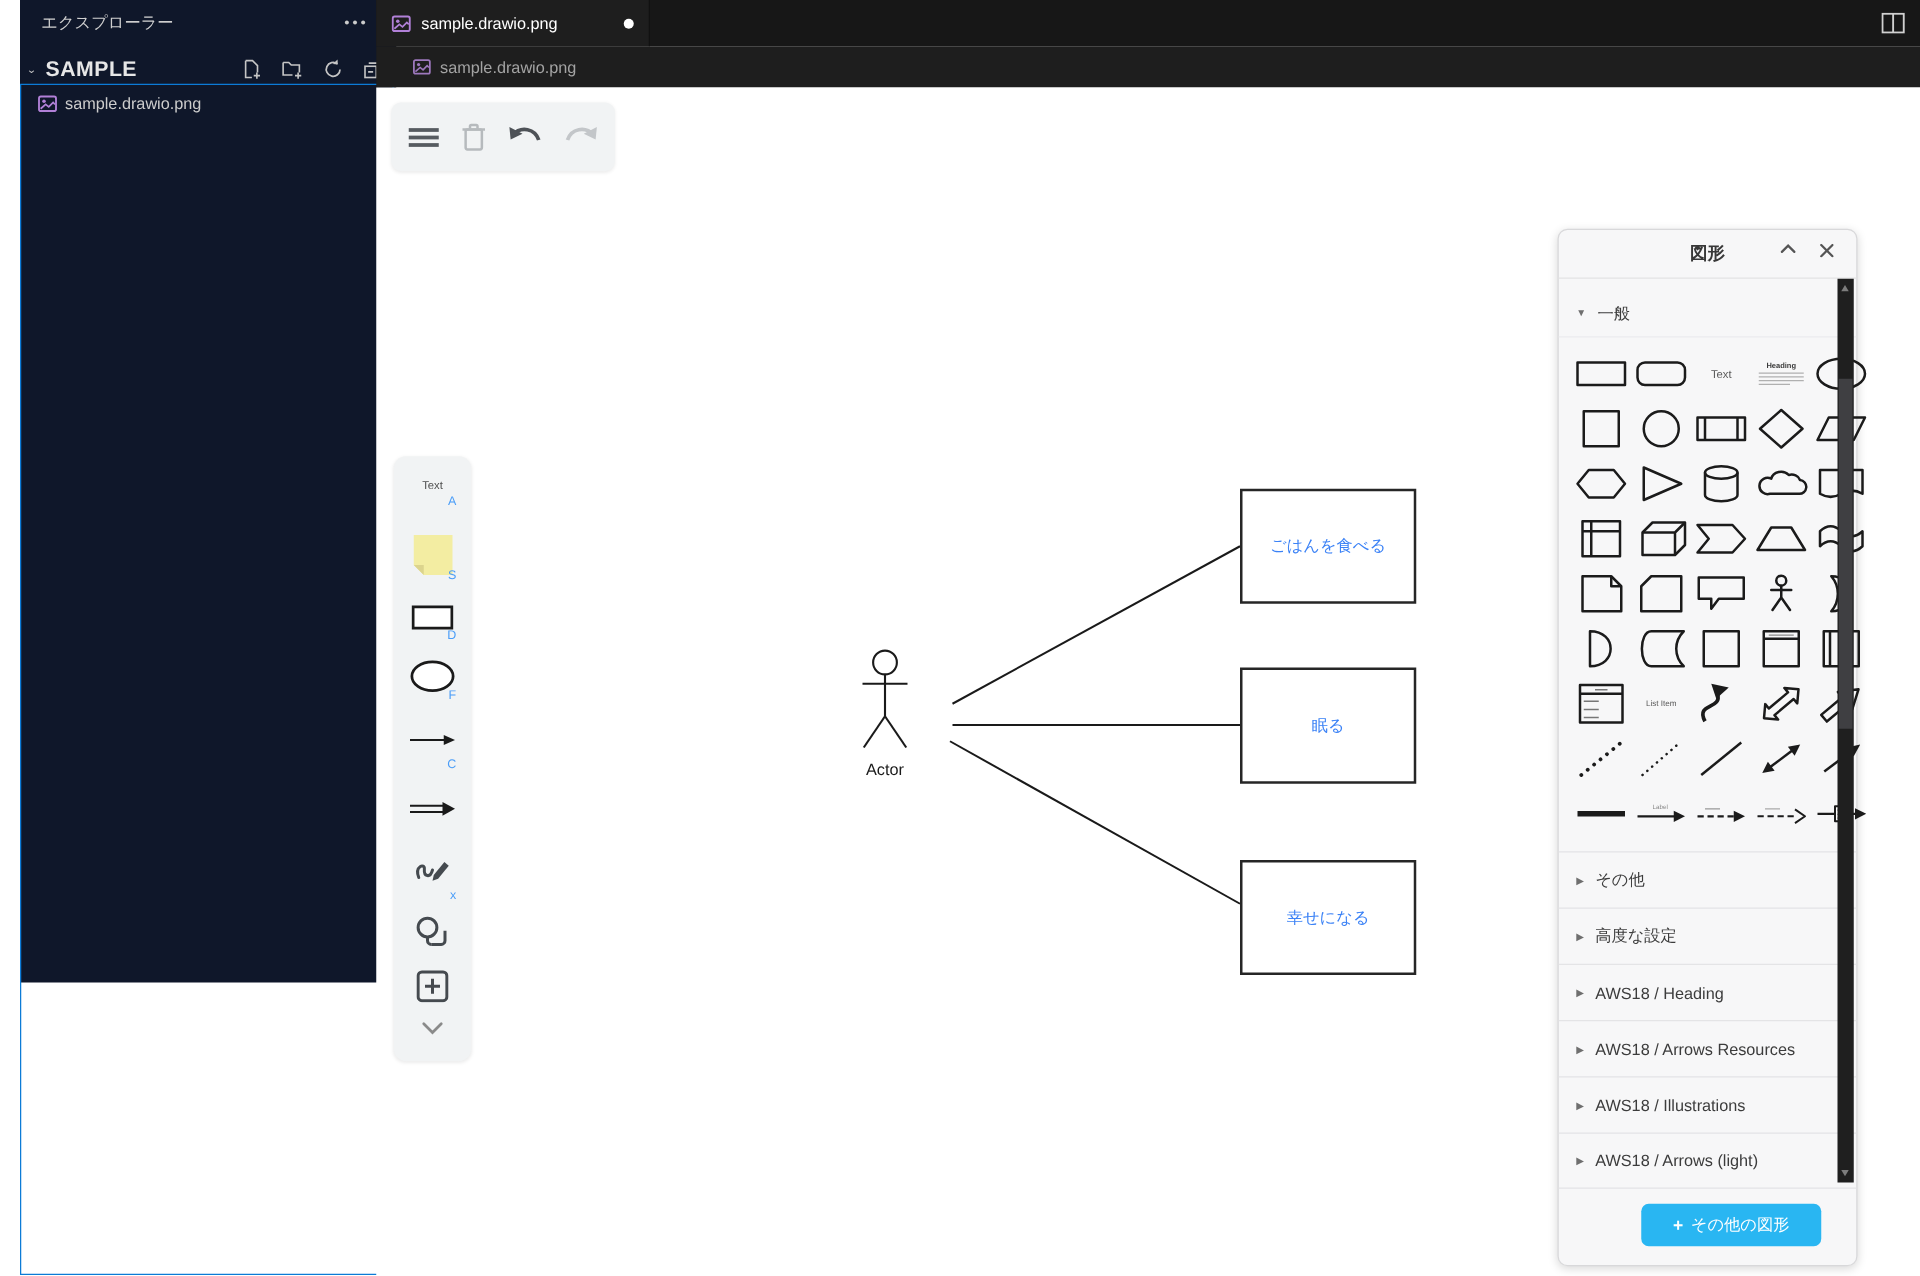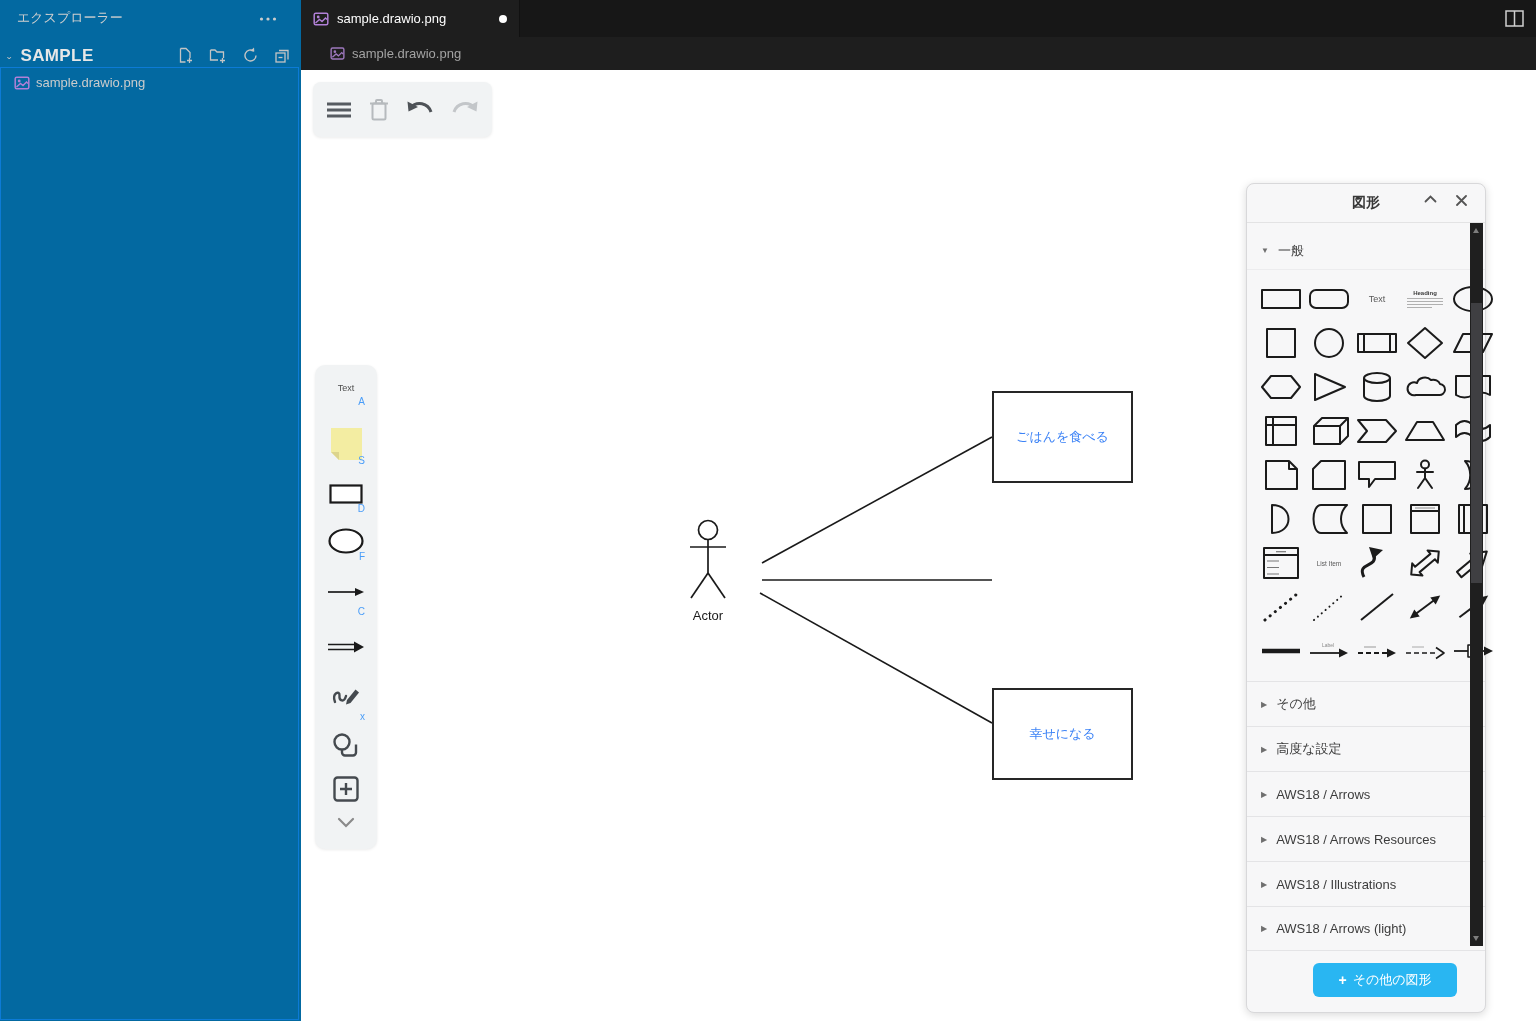--- a/index.html
+++ b/index.html
@@ -1,19 +1,19 @@
 <!DOCTYPE html>
 <html><head>
 <meta charset="utf-8">
 <style>
   html,body{margin:0;padding:0;background:#101010;}
   #app{position:relative;width:1536px;height:1021px;background:#fff;overflow:hidden;
        font-family:"Liberation Sans","DejaVu Sans",sans-serif;-webkit-font-smoothing:antialiased;}
   
-  .sidebar{position:absolute;left:0;top:0;width:301px;height:1021px;background:#0369a1;color:#cccccc;}
+  .sidebar{position:absolute;left:16px;top:0;width:301px;height:786px;background:#0f172a;color:#cccccc;}
   .exp-header{position:absolute;left:0;top:0;width:301px;height:35px;display:flex;align-items:center;}
   .exp-title{font-size:13px;color:#cfcfcf;padding-left:17px;}
   .exp-more{position:absolute;right:24px;top:8px;cursor:pointer;}
   .sec-row{position:absolute;left:0;top:44px;width:301px;height:24px;display:flex;align-items:center;}
   .sec-chev{margin-left:5px;color:#c5c5c5;font-size:10px;transform:scaleY(.8);}
   .sec-label{font-size:17px;font-weight:bold;color:#e7e7e7;margin-left:7px;letter-spacing:.4px;}
   .sec-icons{position:absolute;right:10px;top:3px;display:flex;gap:15px;}
   .sec-icons span{display:inline-flex;cursor:pointer;}
   .tree-file{position:absolute;left:0;top:71px;width:301px;height:23px;display:flex;align-items:center;cursor:pointer;}
   .tree-file .fname{font-size:13px;color:#cccccc;margin-left:6px;}
@@ -261,20 +261,23 @@
         <line x1="407" y1="503" x2="424" y2="528"></line>
       </g>
       <text x="407" y="550" text-anchor="middle" font-size="13" fill="#1a1a1a">Actor</text>
       <line x1="461" y1="493" x2="691" y2="367" stroke="#1a1a1a" stroke-width="1.6"></line>
       <line x1="461" y1="510" x2="691" y2="510" stroke="#1a1a1a" stroke-width="1.6"></line>
       <line x1="459" y1="523" x2="691" y2="653" stroke="#1a1a1a" stroke-width="1.6"></line>
     </svg>
     <div class="ucase" style="top:321px;height:92px">
         <span>ごはんを食べる</span>
       </div>
+    <div class="ucase" style="top:464px;height:93px">
+        <span>眠る</span>
+      </div>
     <div class="ucase" style="top:618px;height:92px">
         <span>幸せになる</span>
       </div>
 
     <div class="panel">
       <div class="panel-header">
         <span class="panel-title">図形</span>
         <span class="panel-hicons">
           <span>
               <svg width="13" height="8" viewBox="0 0 13 8" fill="none" stroke="#555" stroke-width="1.8" stroke-linecap="round">
@@ -567,21 +570,21 @@
       <div class="psec" style="top:497px">
           <span class="tri">▶</span>
           <span class="psec-label">その他</span>
         </div>
       <div class="psec" style="top:542px">
           <span class="tri">▶</span>
           <span class="psec-label">高度な設定</span>
         </div>
       <div class="psec" style="top:587px">
           <span class="tri">▶</span>
-          <span class="psec-label">AWS18 / Arrows</span>
+          <span class="psec-label">AWS18 / Heading</span>
         </div>
       <div class="psec" style="top:632px">
           <span class="tri">▶</span>
           <span class="psec-label">AWS18 / Arrows Resources</span>
         </div>
       <div class="psec" style="top:677px">
           <span class="tri">▶</span>
           <span class="psec-label">AWS18 / Illustrations</span>
         </div>
       <div class="psec" style="top:722px;border-bottom:1px solid #e4e4e6">

